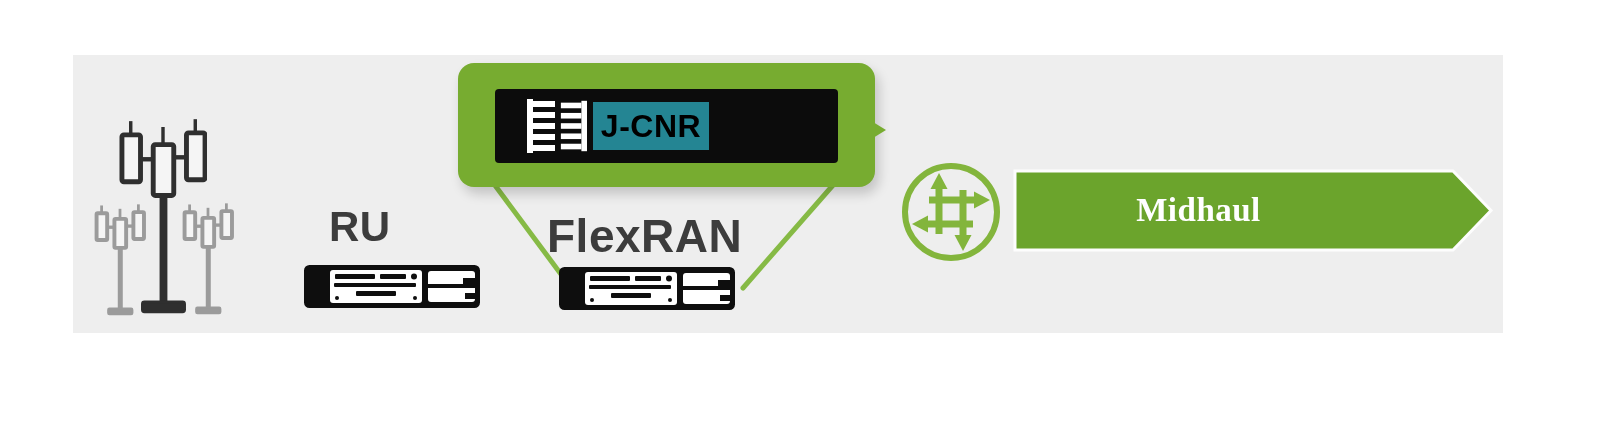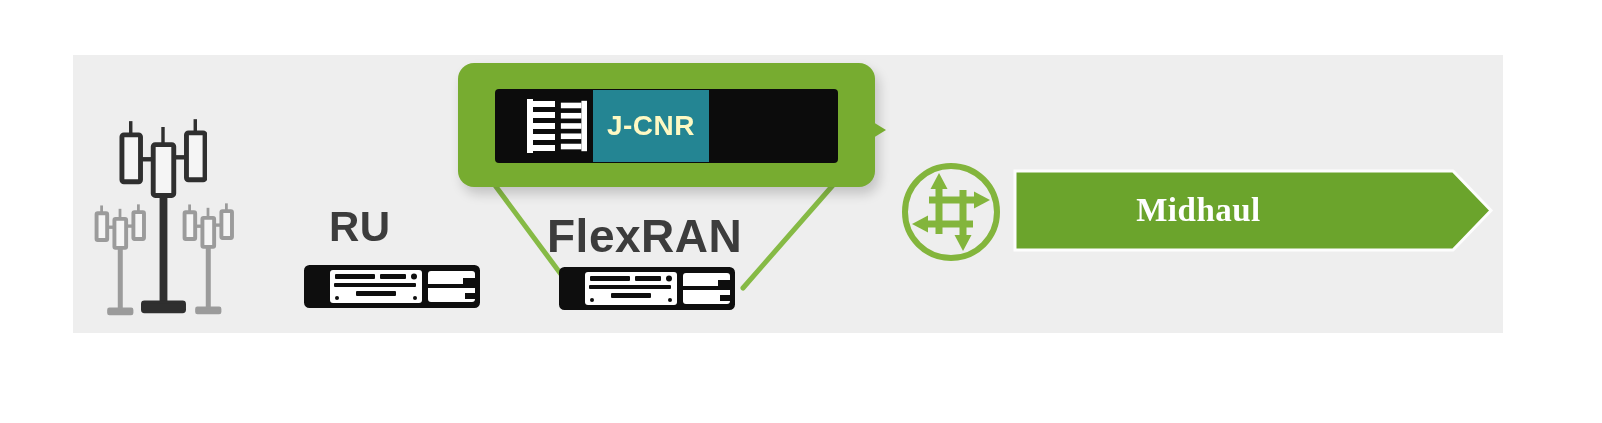--- a/index.html
+++ b/index.html
@@ -19,23 +19,23 @@
   
   .callout{position:absolute;left:458px;top:63px;width:417px;height:124px;
            background:#77ac30;border-radius:16px;
            box-shadow:4px 7px 12px rgba(0,0,0,0.18);}
   .chassis{position:absolute;left:37px;top:26px;width:343px;height:74px;
            background:#0c0c0c;border-radius:4px;display:flex;align-items:center;
            box-sizing:border-box;padding-left:32px;}
   .odu{width:128px;height:56px;background:#d6d6d6;border:2px solid #8f8f8f;
        box-sizing:border-box;display:flex;align-items:center;justify-content:center;
        color:#4f4f4f;font-weight:700;font-size:30px;letter-spacing:1px;}
-  .jcnr{margin-left:6px;width:116px;height:72px;background:#248593;
+  .jcnr{margin-left:6px;width:116px;height:48px;background:#248593;
         display:flex;align-items:center;justify-content:center;
-        color:#fef9c3;font-weight:700;font-size:28px;letter-spacing:0.5px;}
+        color:#000000;font-weight:700;font-size:32px;letter-spacing:0.5px;}
   .fin{flex:0 0 auto;}
   .fin.mirror{transform:scaleX(-1);margin-left:2px;}
   .nub{position:absolute;left:415px;top:59px;width:0;height:0;
        border-top:8px solid transparent;border-bottom:8px solid transparent;
        border-left:13px solid #77ac30;}
 
   
   .banner-text{position:absolute;left:1015px;top:171px;width:437px;height:79px;
                display:flex;align-items:center;justify-content:center;
                box-sizing:border-box;padding-right:70px;

